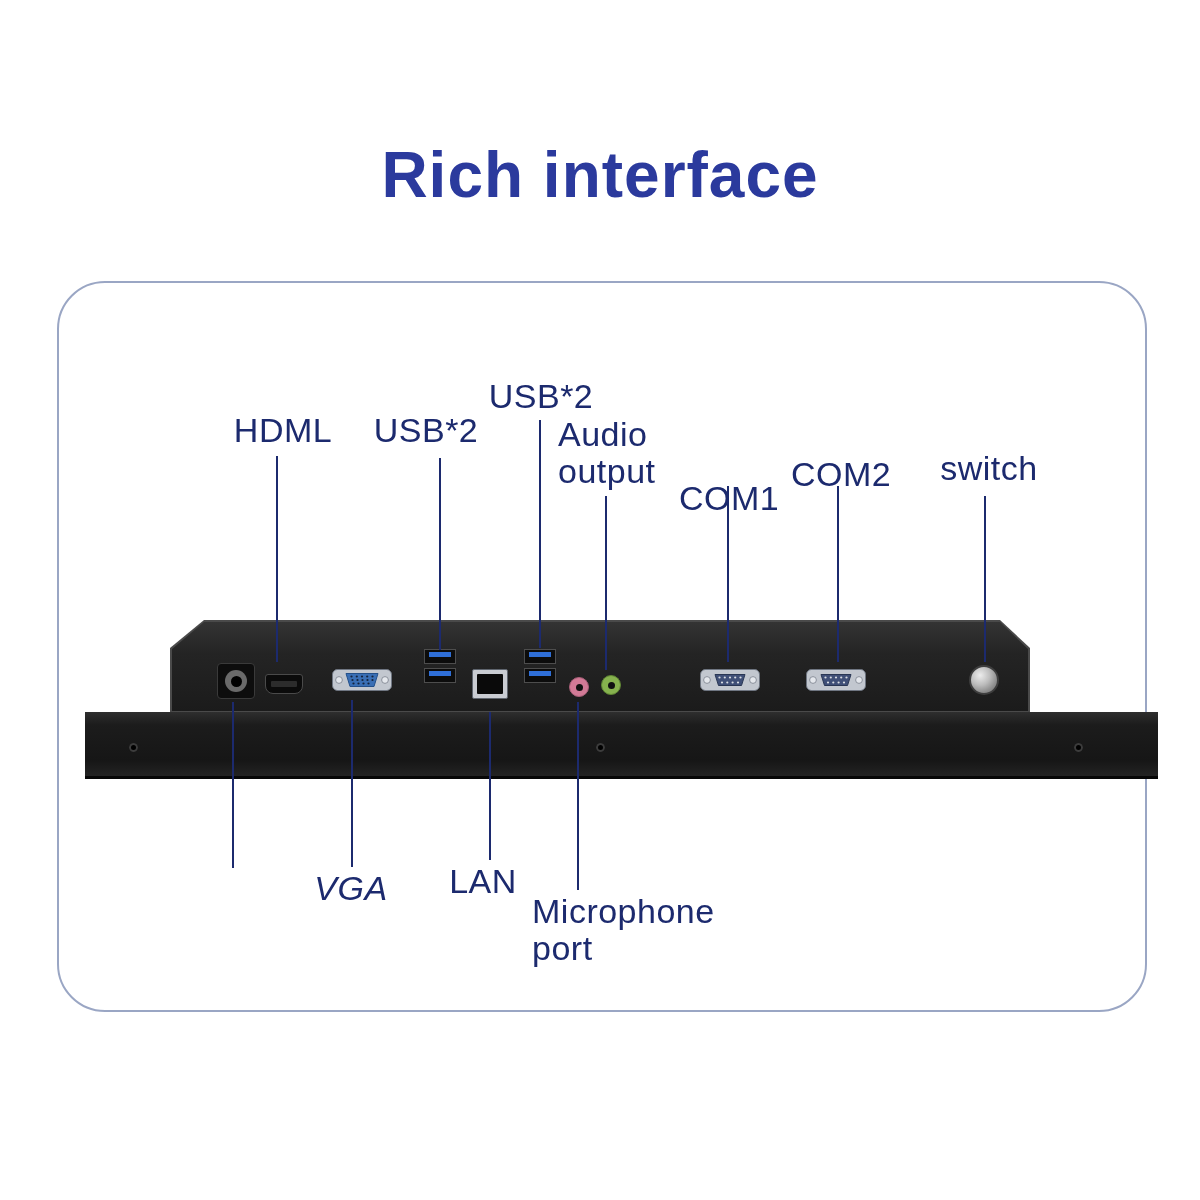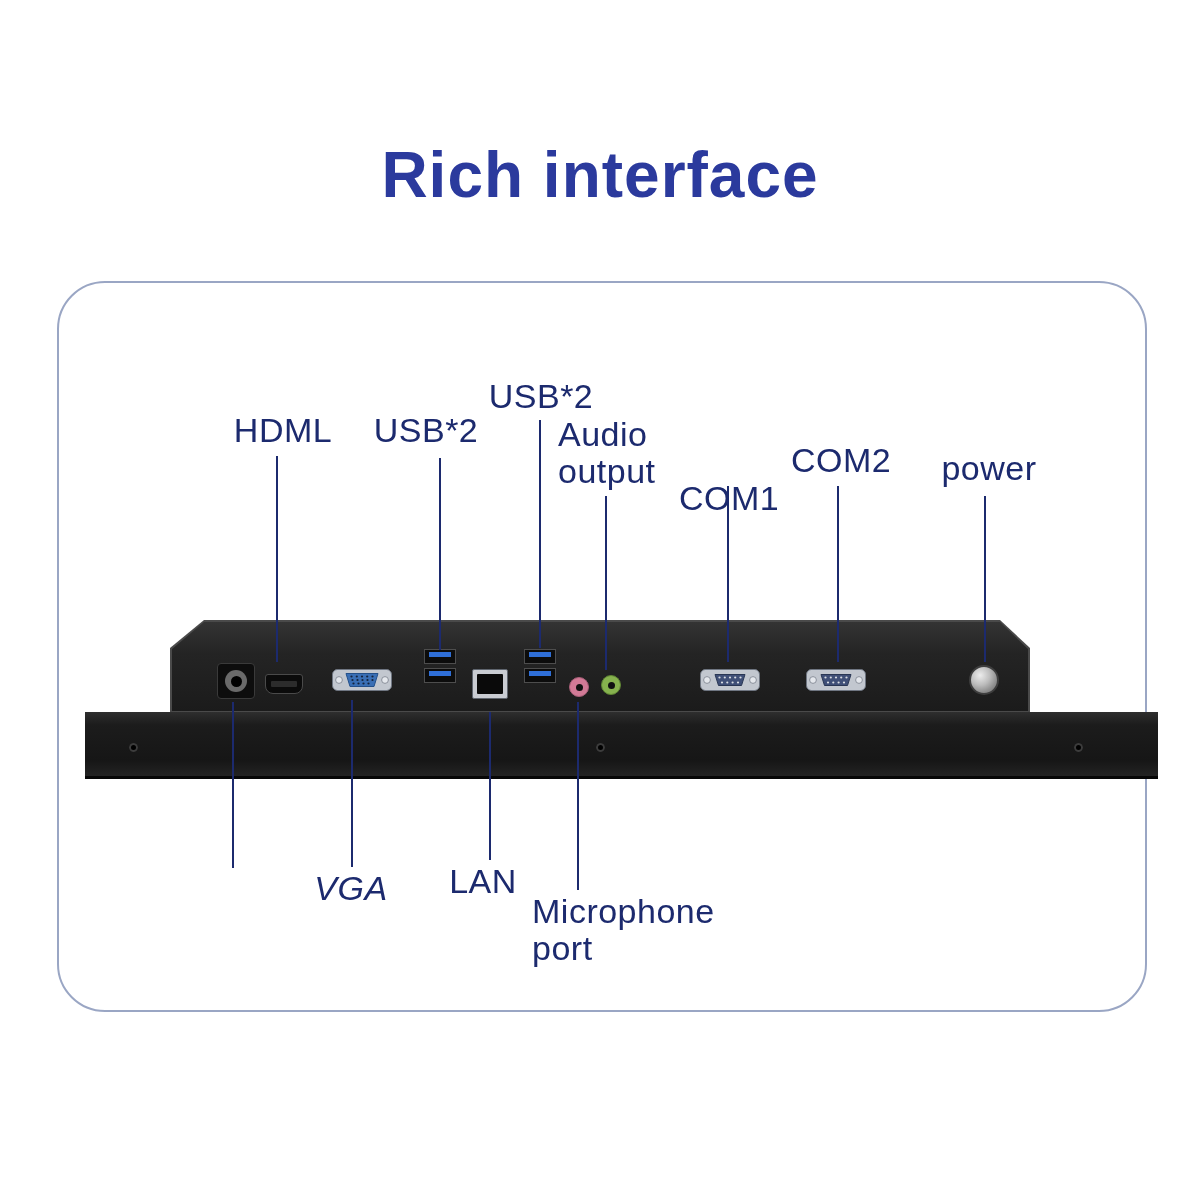--- a/index.html
+++ b/index.html
@@ -101,21 +101,21 @@
   .lbl{
     position:absolute;font-size:34px;line-height:37px;font-weight:400;
     color:var(--label-color,#1c2a6e);z-index:5;letter-spacing:0.5px;
   }
   .lbl-center{transform:translateX(-50%);white-space:nowrap;}
   .lbl-hdml{left:283px;top:412px;}
   .lbl-usb-left{left:426px;top:412px;}
   .lbl-usb-right{left:541px;top:378px;}
   .lbl-audio{left:558px;top:416px;width:118px;}
   .lbl-com1{left:729px;top:440px;margin-top:40px;}
-  .lbl-com2{left:841px;top:442px;}
+  .lbl-com2{left:841px;top:456px;}
   .lbl-switch{left:989px;top:450px;}
   .lbl-power{left:180px;top:870px;width:122px;}
   .lbl-vga{left:351px;top:870px;font-style:italic;}
   .lbl-lan{left:483px;top:863px;text-align:right;}
   .lbl-mic{left:532px;top:893px;width:198px;}
 </style>
 </head>
 <body>
 
 <div class="stage">
@@ -249,18 +249,18 @@
   <div class="line line-vga"></div>
   <div class="line line-lan"></div>
   <div class="line line-mic"></div>
 
   <div class="lbl lbl-center lbl-hdml">HDML</div>
   <div class="lbl lbl-center lbl-usb-left">USB*2</div>
   <div class="lbl lbl-center lbl-usb-right">USB*2</div>
   <div class="lbl lbl-audio">Audio output</div>
   <div class="lbl lbl-center lbl-com1">COM1</div>
   <div class="lbl lbl-center lbl-com2">COM2</div>
-  <div class="lbl lbl-center lbl-switch">power</div>
+  <div class="lbl lbl-center lbl-switch">switch</div>
   <div class="lbl lbl-center lbl-vga">VGA</div>
   <div class="lbl lbl-center lbl-lan">LAN</div>
   <div class="lbl lbl-mic">Microphone port</div>
 
 </div>
 
 </body></html>

